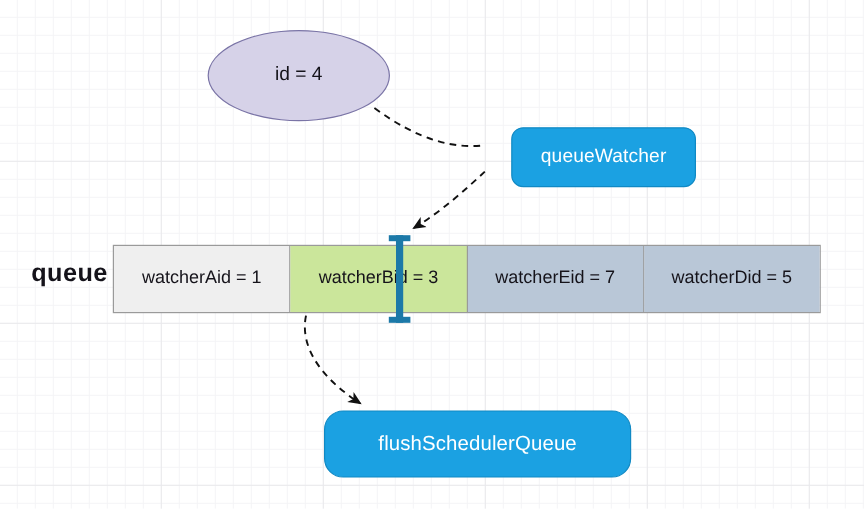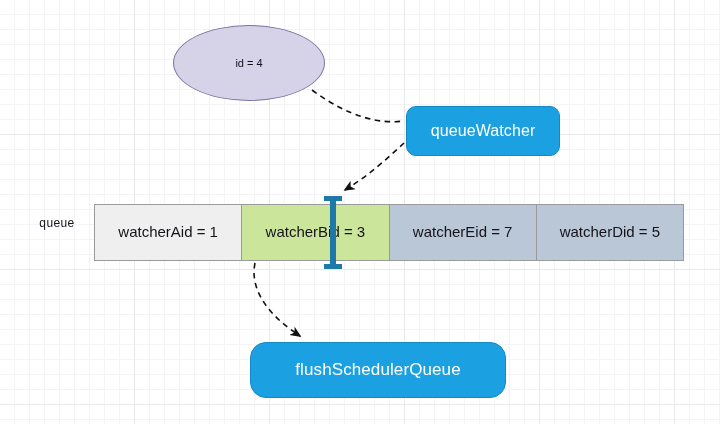--- a/index.html
+++ b/index.html
@@ -44,35 +44,36 @@
     border: 1.5px solid #7a74a6;
     box-sizing: border-box;
     display: flex;
     flex-direction: column;
     align-items: center;
     justify-content: center;
     color: #15131a;
     font-size: 16px;
     line-height: 1.32;
   }
-  .ellipse-node .line2 { font-size: 11px; }
+  .ellipse-node .line2 { font-size: 16px; }
 
   
   .blue-box {
     position: absolute;
     background: #1ba1e2;
     border: 1.5px solid #1089c4;
     border-radius: 10px;
     box-sizing: border-box;
     display: flex;
     align-items: center;
     justify-content: center;
     color: #ffffff;
     font-size: 16px;
     letter-spacing: 0.1px;
+    margin-left: 20px;
   }
   #queue-watcher-node {
     left: 406px;
     top: 106px;
     width: 154px;
     height: 50px;
   }
   #flush-node {
     left: 250px;
     top: 342px;
@@ -81,23 +82,23 @@
     font-size: 17px;
     border-radius: 16px;
   }
 
   
   #queue-label {
     position: absolute;
     left: 26px;
     top: 216px;
     width: 62px;
-    text-align: center;
-    font-weight: normal;
-    font-size: 12px;
+    text-align: left;
+    font-weight: bold;
+    font-size: 21px;
     color: #15131a;
     letter-spacing: 0.4px;
   }
 
   
   #queue-table {
     position: absolute;
     left: 94px;
     top: 204px;
     width: 590px;

